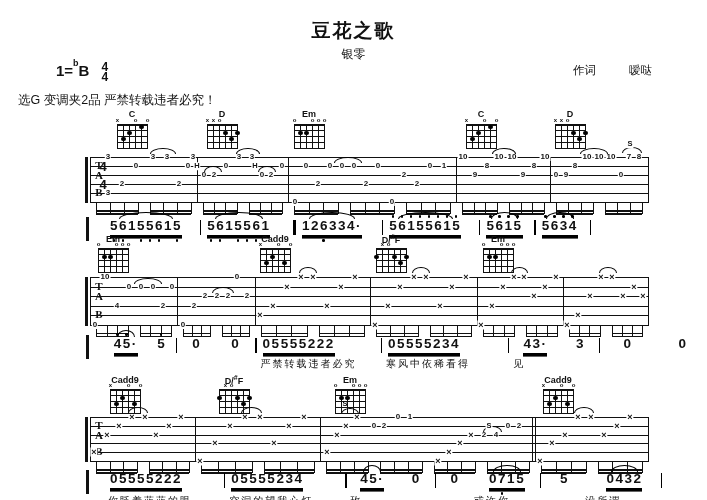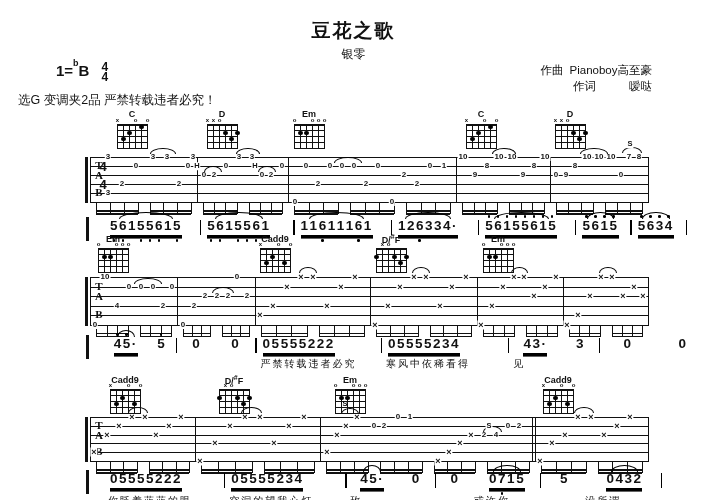--- a/index.html
+++ b/index.html
@@ -34,24 +34,20 @@
 </style>
 </head>
 <body>
 
 <div class="page">
   <div class="title">豆花之歌</div>
   <div class="artist">银零</div>
   <div class="keysig"><span>1=</span><sup>b</sup><span>B</span><span class="ts"><span>4</span><span>4</span></span></div>
   <div class="notice">选G 变调夹2品 严禁转载违者必究！</div>
   <div class="credits">
-    <div class="cl">
-        <span>作曲</span>
-        <span class="cv">Pianoboy高至豪</span>
-      </div>
     <div class="cl">
         <span>作词</span>
         <span class="cv">嗳哒</span>
       </div>
   </div>
   <div id="score" class="abs" style="left:0;top:0;width:707px;height:500px;">
       <div style="position: absolute; left: 90px; top: 157px; width: 558px; height: 1px; background: rgb(17, 17, 17);"></div>
       <div style="position: absolute; left: 90px; top: 166px; width: 558px; height: 1px; background: rgb(17, 17, 17);"></div>
       <div style="position: absolute; left: 90px; top: 175px; width: 558px; height: 1px; background: rgb(17, 17, 17);"></div>
       <div style="position: absolute; left: 90px; top: 184px; width: 558px; height: 1px; background: rgb(17, 17, 17);"></div>
@@ -286,23 +282,20 @@
       <div style="position: absolute; left: 86px; top: 217px; width: 3px; height: 24px; background: rgb(17, 17, 17);"></div>
       <div style="position: absolute; left: 104px; top: 218px; display: flex; align-items: flex-start;">
         <div class="jm" style="width: 90px; justify-content: flex-start; padding-left: 6px;">
           <span class="seg u arcf"><span class="jc db">5</span><span class="jc db">6</span><span class="jc">1</span><span class="jc db">5</span><span class="jc db">5</span><span class="jc db">6</span><span class="jc">1</span><span class="jc db">5</span></span>
         </div>
         <div class="jbar"></div>
         <div class="jm" style="width: 86px; justify-content: flex-start; padding-left: 6px;">
           <span class="seg u arcf"><span class="jc db">5</span><span class="jc db">6</span><span class="jc">1</span><span class="jc db">5</span><span class="jc db">5</span><span class="jc db">6</span><span class="jc"> </span><span class="jc">1</span></span>
         </div>
         <div class="jbar"></div>
-        <div class="jm" style="width: 90px; justify-content: flex-start; padding-left: 6px;">
-          <span class="seg u arcf"><span class="jc">1</span><span class="jc">1</span><span class="jc db">6</span><span class="jc">1</span><span class="jc">1</span><span class="jc">1</span><span class="jc db">6</span><span class="jc">1</span></span>
-        </div>
         <div class="jbar"></div>
         <div class="jm" style="width: 80px; justify-content: flex-start; padding-left: 6px;">
           <span class="seg u arcf"><span class="jc">1</span><span class="jc">2</span><span class="jc db">6</span><span class="jc">3</span><span class="jc">3</span><span class="jc">4</span><span class="jc">·</span></span>
         </div>
         <div class="jbar"></div>
         <div class="jm" style="width: 90px; justify-content: flex-start; padding-left: 6px;">
           <span class="seg u arcf"><span class="jc da">5</span><span class="jc da">6</span><span class="jc da">1</span><span class="jc da">5</span><span class="jc da">5</span><span class="jc da">6</span><span class="jc da">1</span><span class="jc da">5</span></span>
         </div>
         <div class="jbar"></div>
         <div class="jm" style="width: 48px; justify-content: flex-start; padding-left: 6px;">

